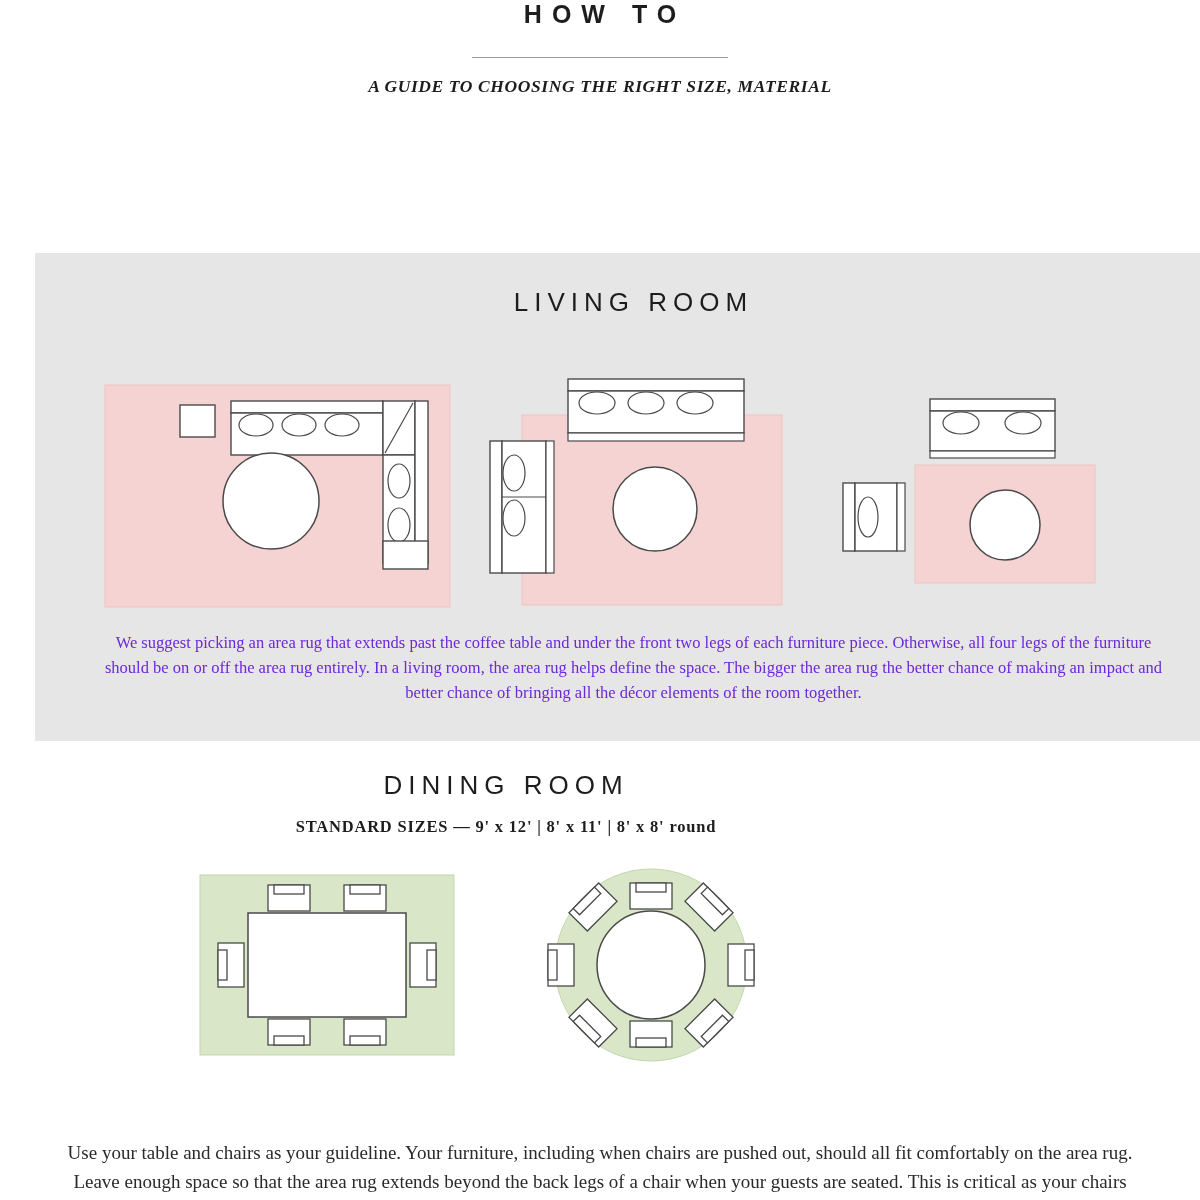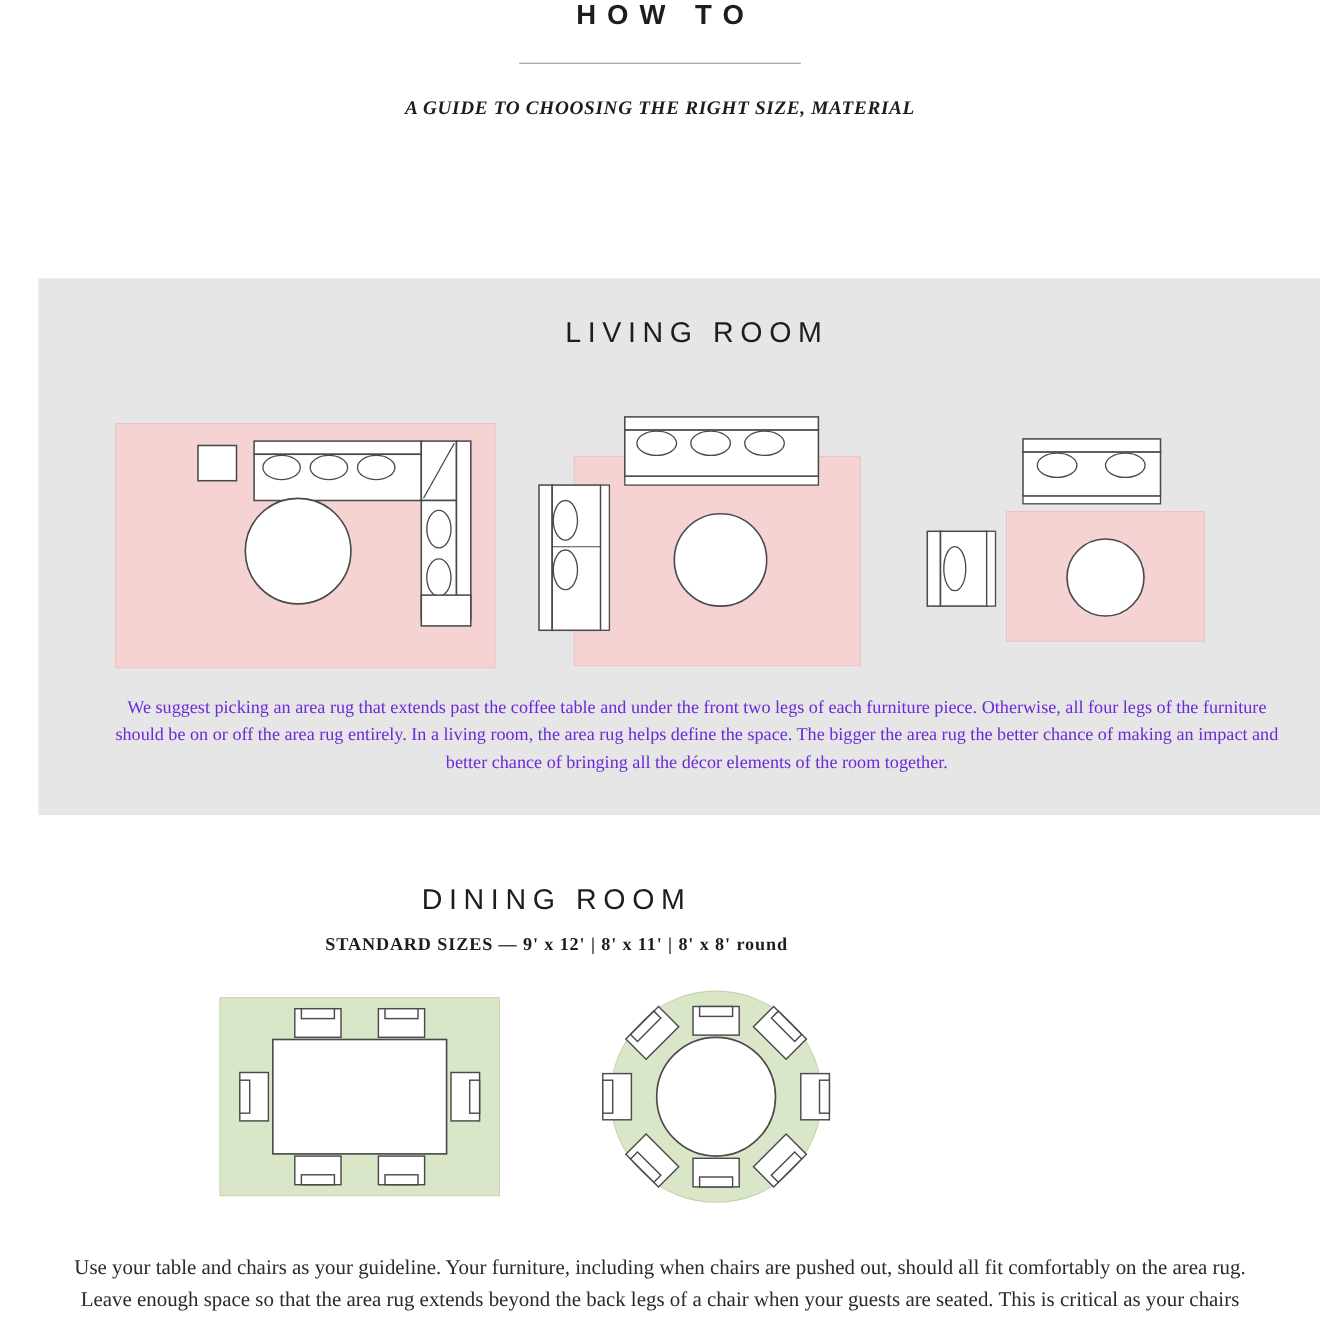--- a/index.html
+++ b/index.html
@@ -43,21 +43,21 @@
     background: #9a9a9a;
     margin: 28px auto 0 auto;
   }
   .subtitle {
     font-family: "Liberation Serif", serif;
     font-style: italic;
     font-weight: bold;
     font-size: 17.5px;
     letter-spacing: 0.6px;
     line-height: 1.45;
-    margin-top: 28px;
+    margin-top: 16px;
     color: #1d1d1d;
   }
 
   
   .living-panel {
     position: absolute;
     left: 35px;
     top: 253px;
     width: 1197px;
     height: 488px;
@@ -90,21 +90,20 @@
     line-height: 1.5;
     color: #6d28d9;
   }
 
   
   .dining-wrap {
     position: absolute;
     left: 0;
     top: 770px;
     width: 1012px;
-    margin-top: 32px;
   }
   .dining-note {
     position: absolute;
     left: 60px;
     right: 60px;
     top: 1139px;
     text-align: center;
     font-size: 19px;
     line-height: 1.5;
     color: #2a2a2a;

